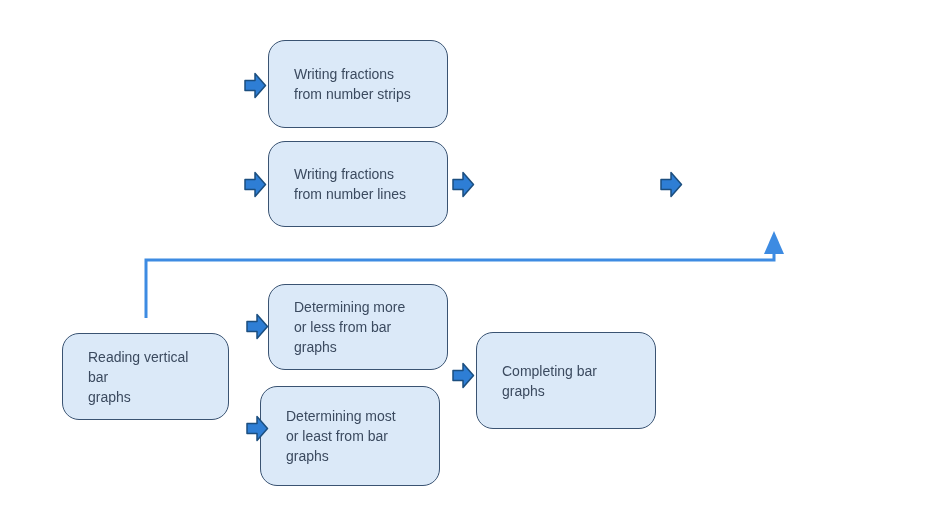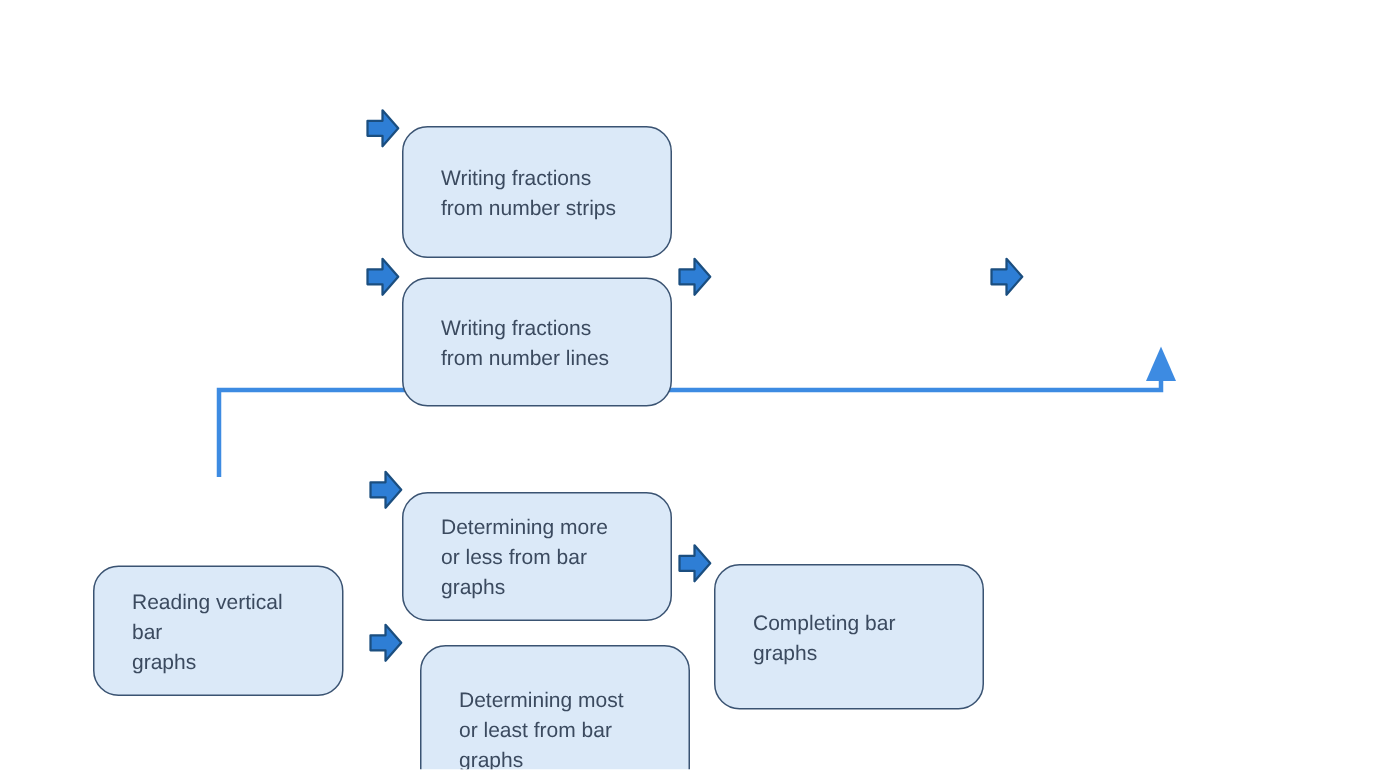--- a/index.html
+++ b/index.html
@@ -18,21 +18,20 @@
   .node {
     position: absolute;
     box-sizing: border-box;
     background: var(--node-fill, #dbe9f8);
     border: 1.5px solid var(--node-border, #3a5372);
     border-radius: 17px;
     display: flex;
     align-items: center;
     padding: 6px 18px 6px 25px;
     cursor: default;
-    margin-top: 44px;
   }
   .node-label {
     font-size: 14px;
     line-height: 20px;
     color: var(--node-text, #3b4a5f);
     white-space: pre-line;
   }
   .block-arrow {
     position: absolute;
     width: 23px;
@@ -89,21 +88,21 @@
     <span class="node-label">Reading vertical bar
 graphs</span>
   </div>
 
   <div class="node" style="left:268px; top:284px; width:180px; height:86px;">
     <span class="node-label">Determining more
 or less from bar
 graphs</span>
   </div>
 
-  <div class="node" style="left:280px; top:386px; width:180px; height:112px;">
+  <div class="node" style="left:260px; top:386px; width:180px; height:100px;">
     <span class="node-label">Determining most
 or least from bar
 graphs</span>
   </div>
 
   <div class="node" style="left:476px; top:332px; width:180px; height:97px;">
     <span class="node-label">Completing bar
 graphs</span>
   </div>
 

